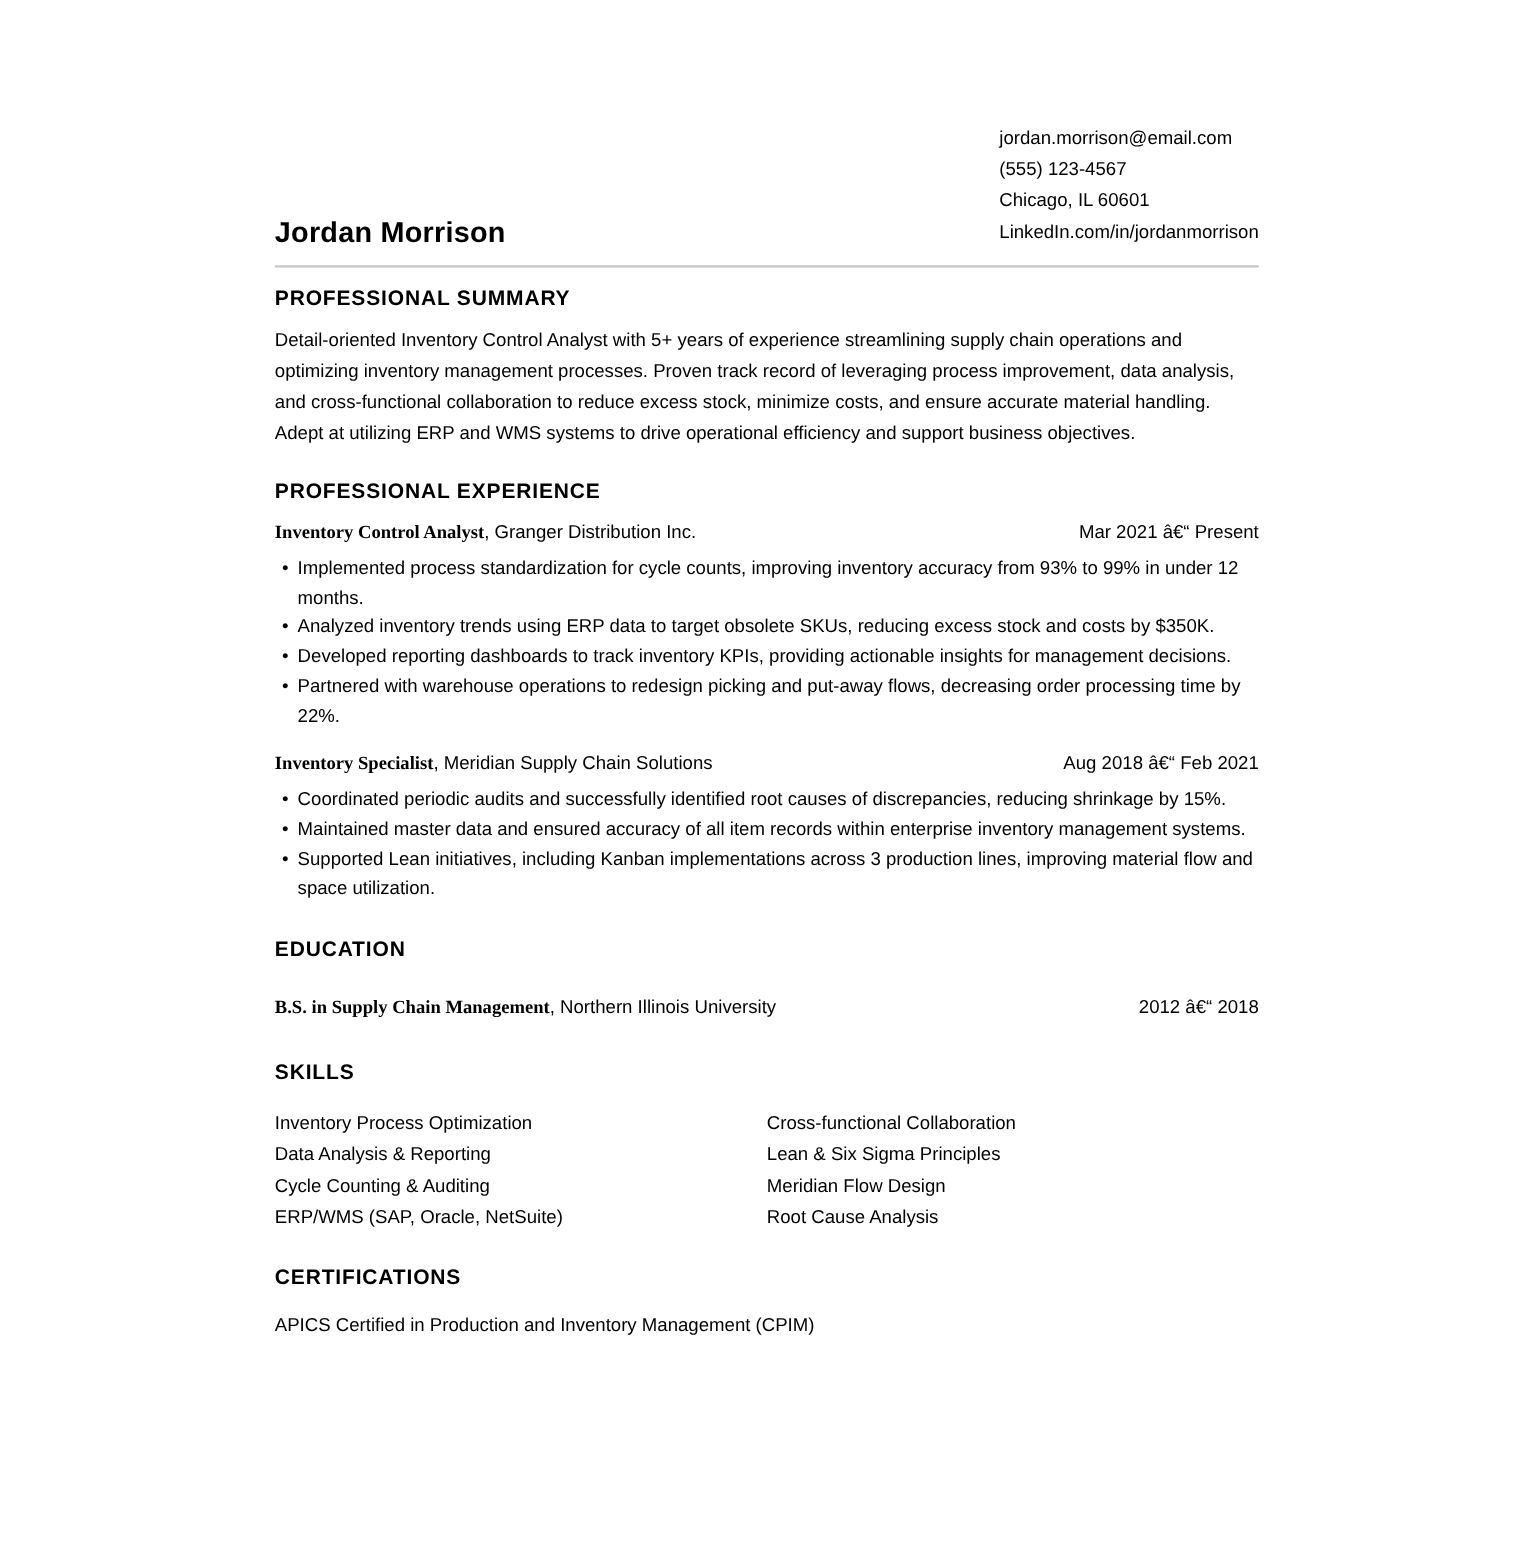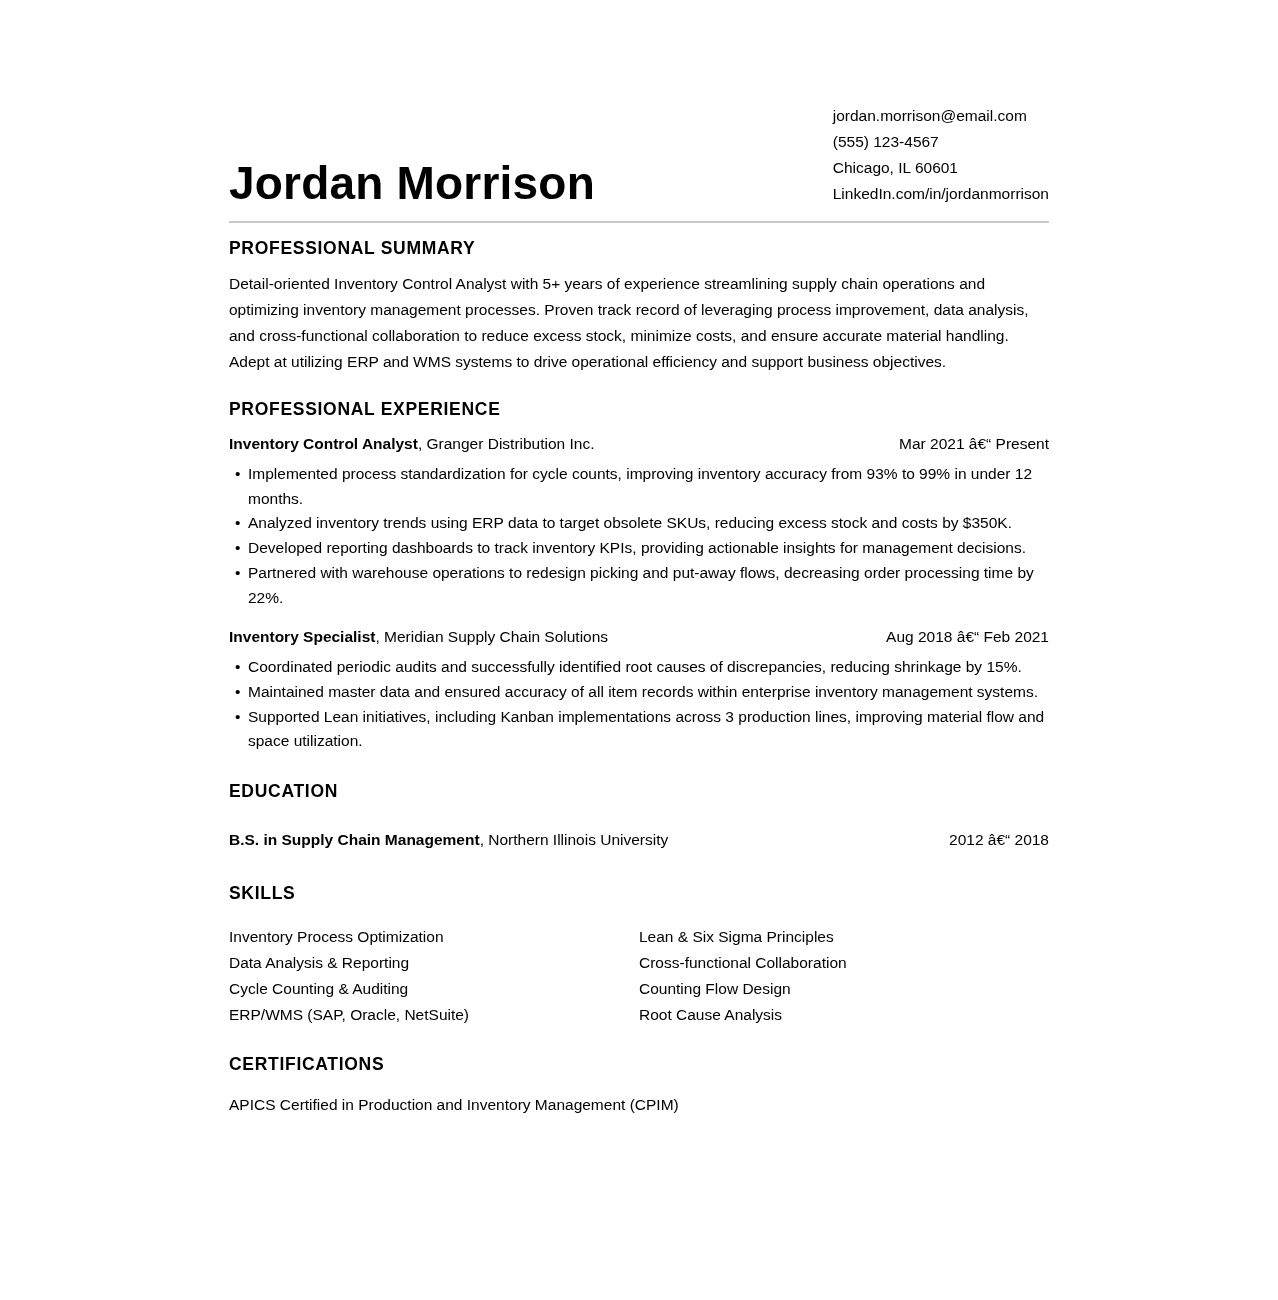--- a/index.html
+++ b/index.html
@@ -20,21 +20,21 @@
     height: 1300px;
     padding: 103px 229px 0 229px;
   }
   
   .header {
     display: flex;
     justify-content: space-between;
     align-items: flex-end;
   }
   .name {
-    font-size: 46px;
+    font-size: 24px;
     font-weight: bold;
     line-height: 1.05;
     letter-spacing: 0.2px;
     margin: 0;
   }
   .contact {
     font-size: 15.5px;
     line-height: 26px;
   }
   hr.rule {
@@ -61,21 +61,21 @@
   .experience { margin-top: 24px; }
   .job { margin-top: 13px; }
   .job + .job { margin-top: 16px; }
   .row-split {
     display: flex;
     justify-content: space-between;
     align-items: baseline;
     font-size: 15.5px;
     line-height: 22px;
   }
-  .bold { font-weight: bold; }
+  .bold { font-weight: bold; font-family: Liberation Serif, serif; }
   ul.bullets {
     margin: 7px 0 0 0;
     padding: 0;
     list-style: none;
     font-size: 15.5px;
     line-height: 24.7px;
   }
   ul.bullets li {
     position: relative;
     padding-left: 19px;
@@ -163,23 +163,23 @@
   <div class="section skills">
     <h2>SKILLS</h2>
     <div class="skills-grid">
       <div>
         <div>Inventory Process Optimization</div>
         <div>Data Analysis &amp; Reporting</div>
         <div>Cycle Counting &amp; Auditing</div>
         <div>ERP/WMS (SAP, Oracle, NetSuite)</div>
       </div>
       <div>
+        <div>Cross-functional Collaboration</div>
         <div>Lean &amp; Six Sigma Principles</div>
-        <div>Cross-functional Collaboration</div>
-        <div>Counting Flow Design</div>
+        <div>Meridian Flow Design</div>
         <div>Root Cause Analysis</div>
       </div>
     </div>
   </div>
 
   <div class="section certifications">
     <h2>CERTIFICATIONS</h2>
     <p class="body-text">APICS Certified in Production and Inventory Management (CPIM)</p>
   </div>
 

